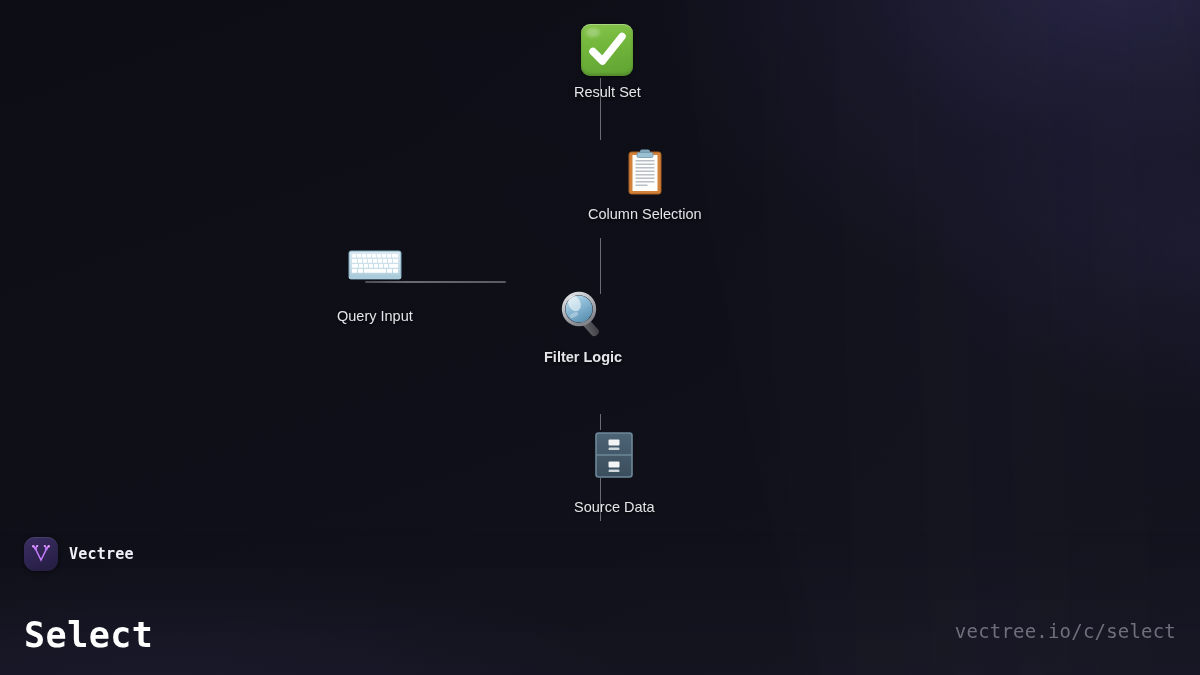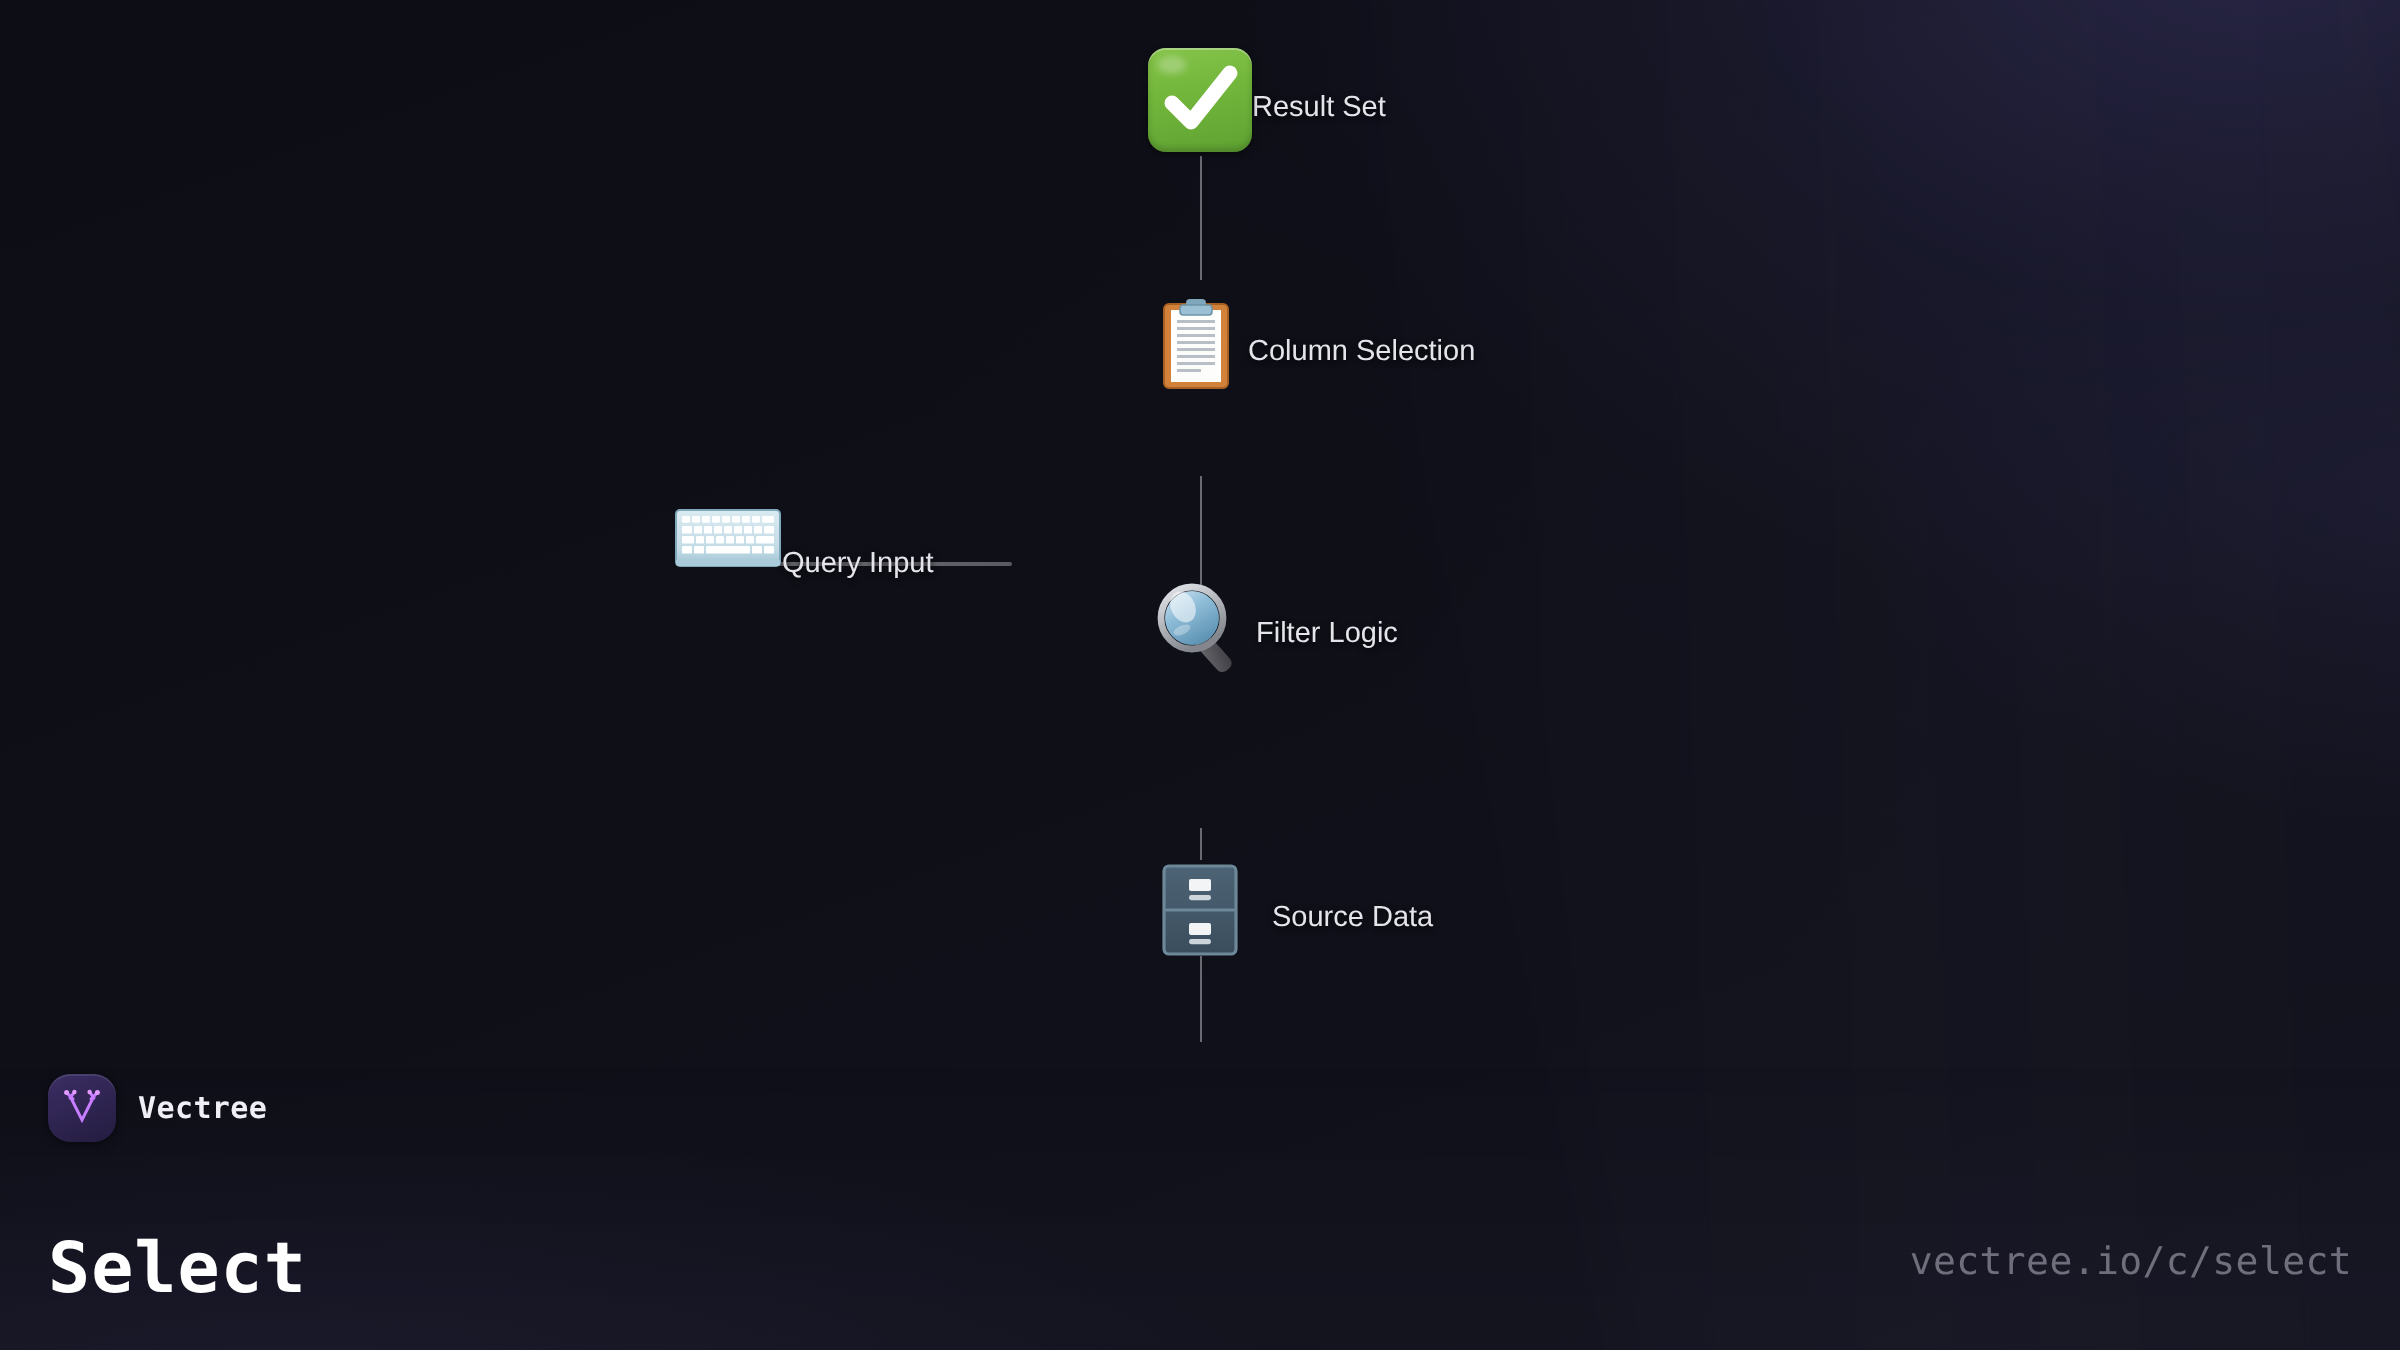--- a/index.html
+++ b/index.html
@@ -57,20 +57,21 @@
     position: absolute;
     height: 2px;
     background: linear-gradient(90deg, #4d4d55 0%, #6a6a72 30%, #5a5a62 100%);
     border-radius: 1px;
   }
 
   
   .node {
     position: absolute;
     display: flex;
+    flex-direction: column;
     align-items: center;
     justify-content: center;
   }
   .node-icon {
     position: relative;
     width: 52px;
     height: 52px;
   }
   .node-label {
     margin-top: 9px;
@@ -178,21 +179,21 @@
     <div class="node-icon">
       <div class="ico-check">
         <svg viewBox="0 0 52 52" width="52" height="52" aria-hidden="true">
           <path d="M12 27.5 L21.5 37 L41 12.5" fill="none" stroke="#ffffff" stroke-width="7.5" stroke-linecap="round" stroke-linejoin="round"></path>
         </svg>
       </div>
     </div>
     <div class="node-label">Result Set</div>
   </div>
 
-  <div class="node" style="left:572px; top:146px;">
+  <div class="node" style="left:588px; top:146px;">
     <div class="node-icon">
       <div class="ico-clip">
         <svg viewBox="0 0 52 52" width="52" height="52" aria-hidden="true">
 
           <rect x="10" y="6" width="32" height="42" rx="2.5" fill="#d2813a"></rect>
           <rect x="10" y="6" width="32" height="42" rx="2.5" fill="none" stroke="#a85f22" stroke-width="1"></rect>
 
           <rect x="13.5" y="9" width="25" height="36" fill="#fdfdfb"></rect>
 
           <rect x="21" y="3.5" width="10" height="4" rx="2" fill="#7fa6bb"></rect>
@@ -208,21 +209,21 @@
             <rect x="16.5" y="31.5" width="19" height="1.5"></rect>
             <rect x="16.5" y="35" width="19" height="1.5"></rect>
             <rect x="16.5" y="38.5" width="12" height="1.5"></rect>
           </g>
         </svg>
       </div>
     </div>
     <div class="node-label">Column Selection</div>
   </div>
 
-  <div class="node" style="left:572px; top:285px;">
+  <div class="node" style="left:544px; top:285px;font-weight:bold;">
     <div class="node-icon" style="width:56px;height:56px;">
       <div class="ico-mag">
         <svg viewBox="0 0 56 56" width="56" height="56" aria-hidden="true">
           <defs>
             <linearGradient id="lensG" x1="0" y1="0" x2="0.6" y2="1">
               <stop offset="0%" stop-color="#cfe6f2"></stop>
               <stop offset="45%" stop-color="#8fbdd8"></stop>
               <stop offset="100%" stop-color="#5d93b3"></stop>
             </linearGradient>
             <linearGradient id="handleG" x1="0" y1="0" x2="1" y2="1">

